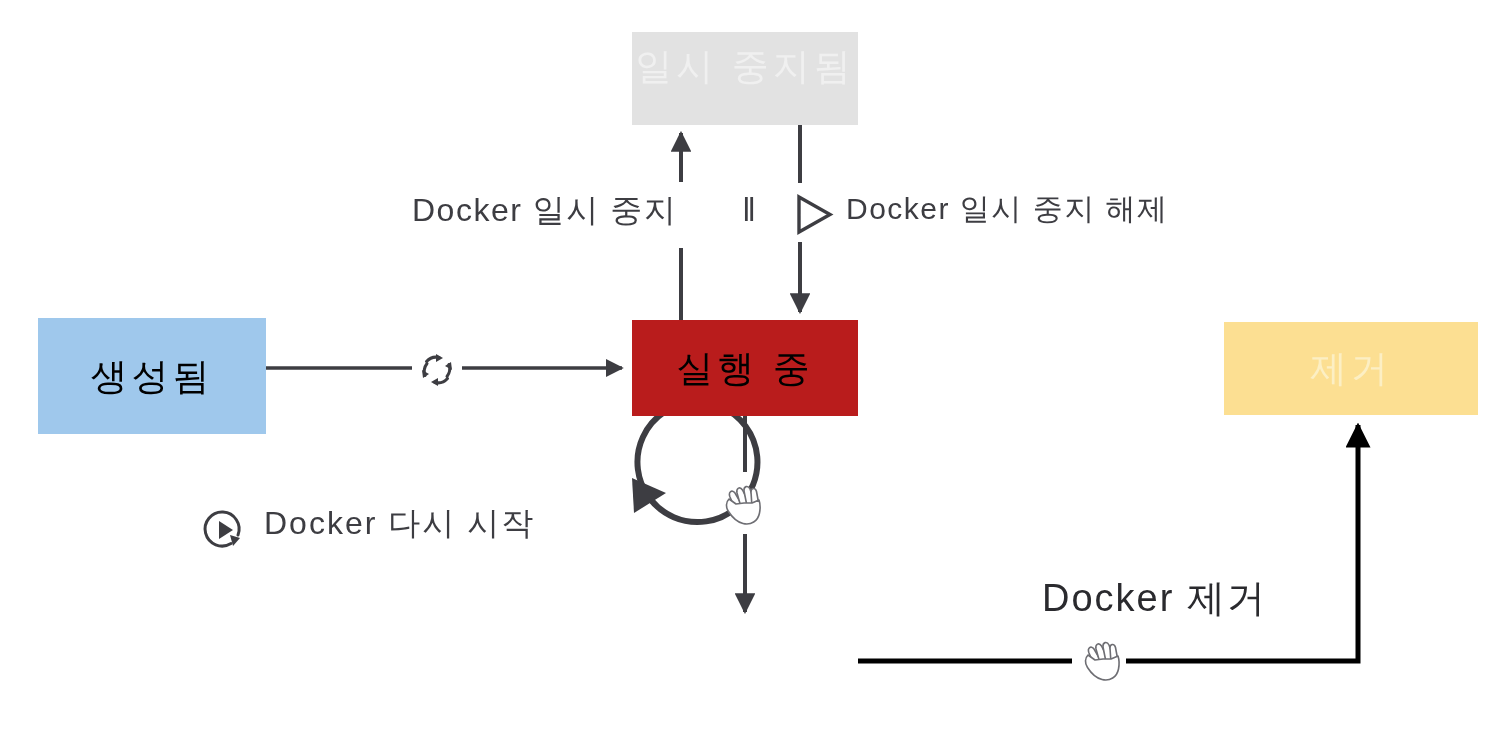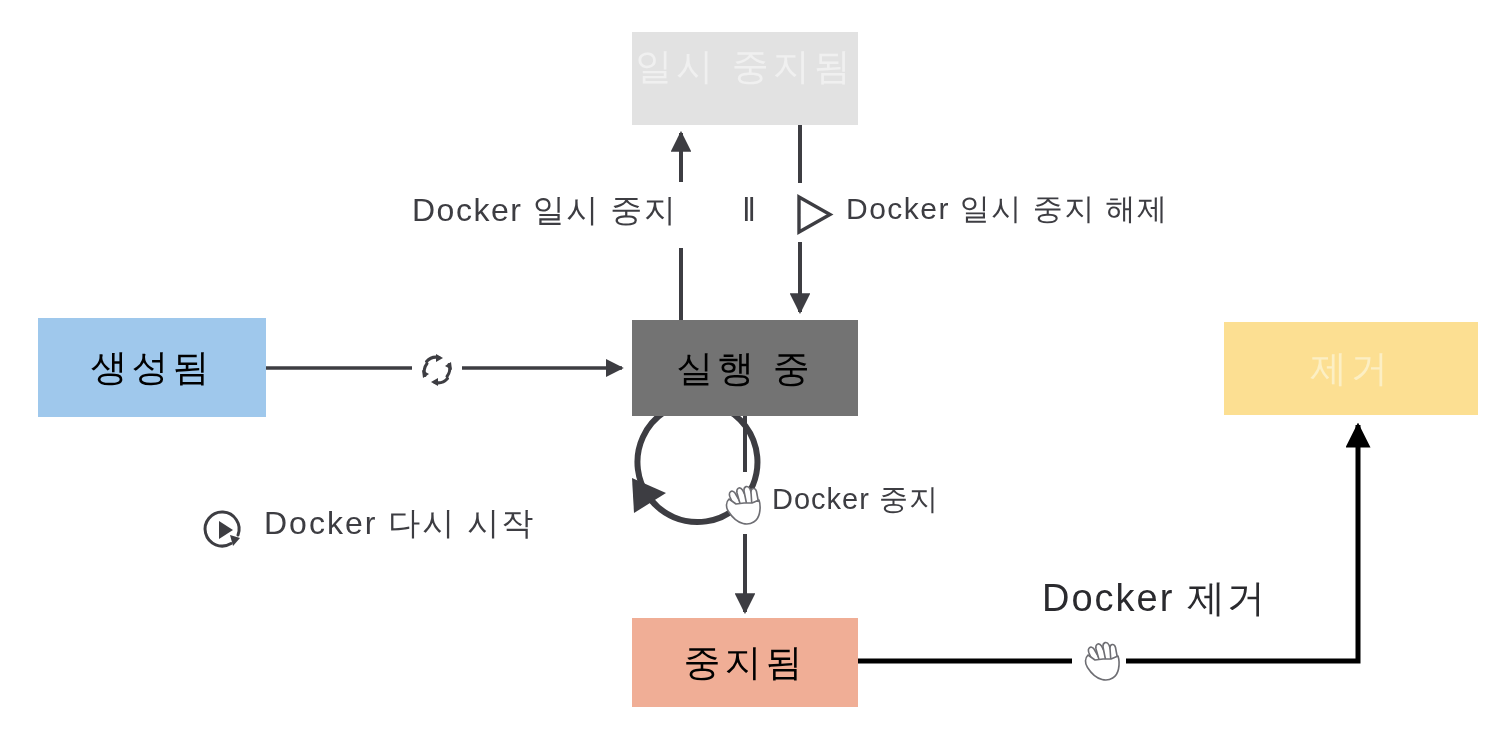--- a/index.html
+++ b/index.html
@@ -35,33 +35,33 @@
     font-size: 37px;
     letter-spacing: 4px;
     white-space: nowrap;
     line-height: 1;
   }
   
   #box-created {
     left: 38px;
     top: 318px;
     width: 228px;
-    height: 99px;
+    height: 116px;
     background: #9FC8EC;
   }
   #box-created .state-label {
     color: #000000;
   }
   
   #box-running {
     left: 632px;
     top: 320px;
     width: 226px;
     height: 96px;
-    background: #737373;
+    background: #b91c1c;
   }
   #box-running .state-label {
     color: #000000;
   }
   
   #box-paused {
     left: 632px;
     top: 32px;
     width: 226px;
     height: 93px;
@@ -207,23 +207,20 @@
   </div>
 
   <div class="state-box" id="box-running">
     <span class="state-label">실행 중</span>
   </div>
 
   <div class="state-box" id="box-paused">
     <span class="state-label">일시 중지됨</span>
   </div>
 
-  <div class="state-box" id="box-stopped">
-    <span class="state-label">중지됨</span>
-  </div>
 
   <div class="state-box" id="box-removed">
     <span class="state-label">제거</span>
   </div>
 
   <div class="edge-label" id="label-pause">Docker 일시 중지</div>
 
   <div class="edge-icon" id="icon-pause-glyph">‖</div>
 
   <div class="edge-icon" id="icon-play">
@@ -267,21 +264,20 @@
         <path d="M 19 15 C 18 10 22 8 24.5 12 L 31 25 L 23 29 z"></path>
         <path d="M 26 13 C 25.5 8 30 7 32 11 L 37 25 L 29 28 z"></path>
         <path d="M 33 14 C 33 9.5 37.5 9.5 38.5 13.5 L 41 27 L 34 29 z"></path>
         <path d="M 11 21 C 8 24 7.5 29 10.5 33.5 C 14 39 19 44 25 45.5
                  C 33 47.5 40 43 41.5 35 C 42.5 30 42 25 41 22
                  L 34 25 L 26 25 L 18 26 z"></path>
       </g>
     </svg>
   </div>
 
-  <div class="edge-label" id="label-stop">Docker 중지</div>
 
   <div class="edge-label" id="label-remove">Docker 제거</div>
 
   <div class="edge-icon" id="icon-hand-remove">
     <svg width="54" height="54" viewBox="0 0 54 54" xmlns="http://www.w3.org/2000/svg">
       <g fill="#ffffff" stroke="#6E6E73" stroke-width="1.6" stroke-linejoin="round">
         <path d="M 12 19 C 10 14 14 11 17 15 L 24 27 L 18 33 z"></path>
         <path d="M 19 15 C 18 10 22 8 24.5 12 L 31 25 L 23 29 z"></path>
         <path d="M 26 13 C 25.5 8 30 7 32 11 L 37 25 L 29 28 z"></path>
         <path d="M 33 14 C 33 9.5 37.5 9.5 38.5 13.5 L 41 27 L 34 29 z"></path>

